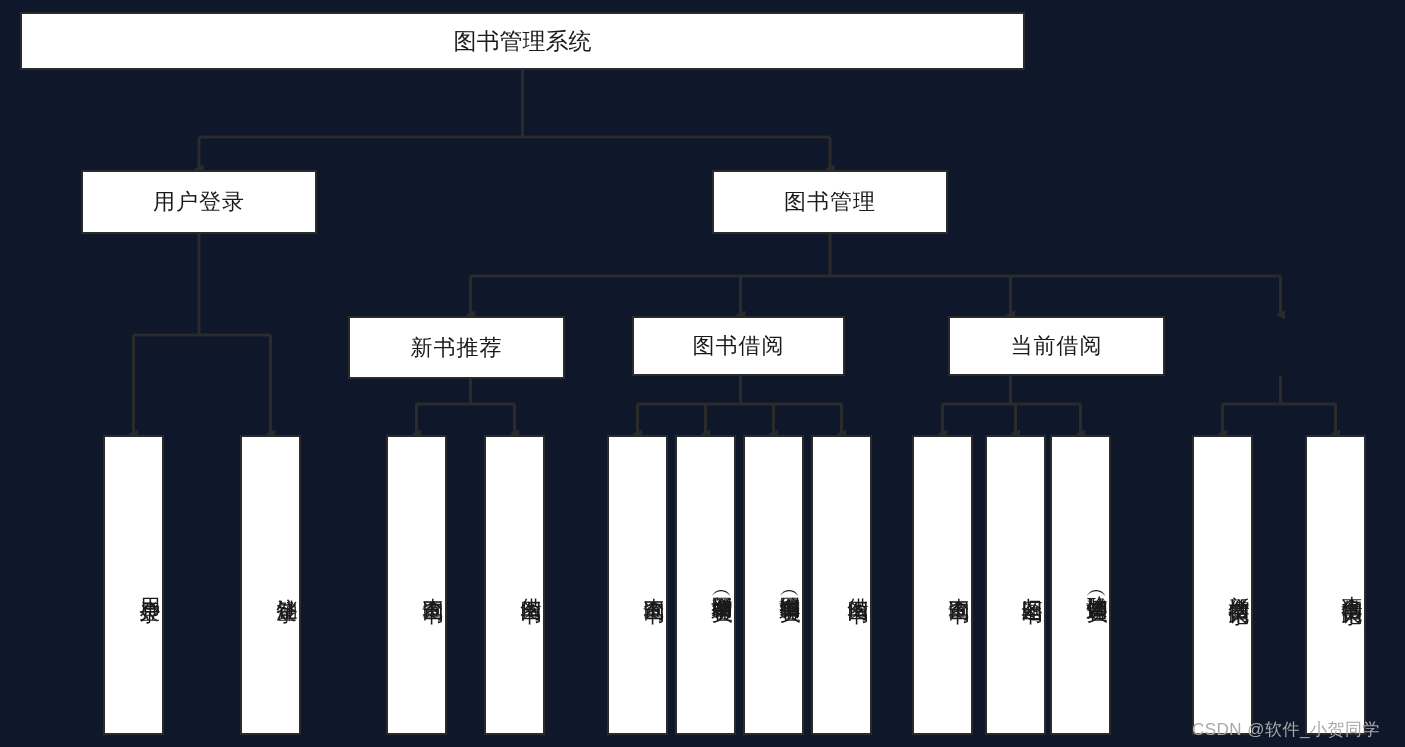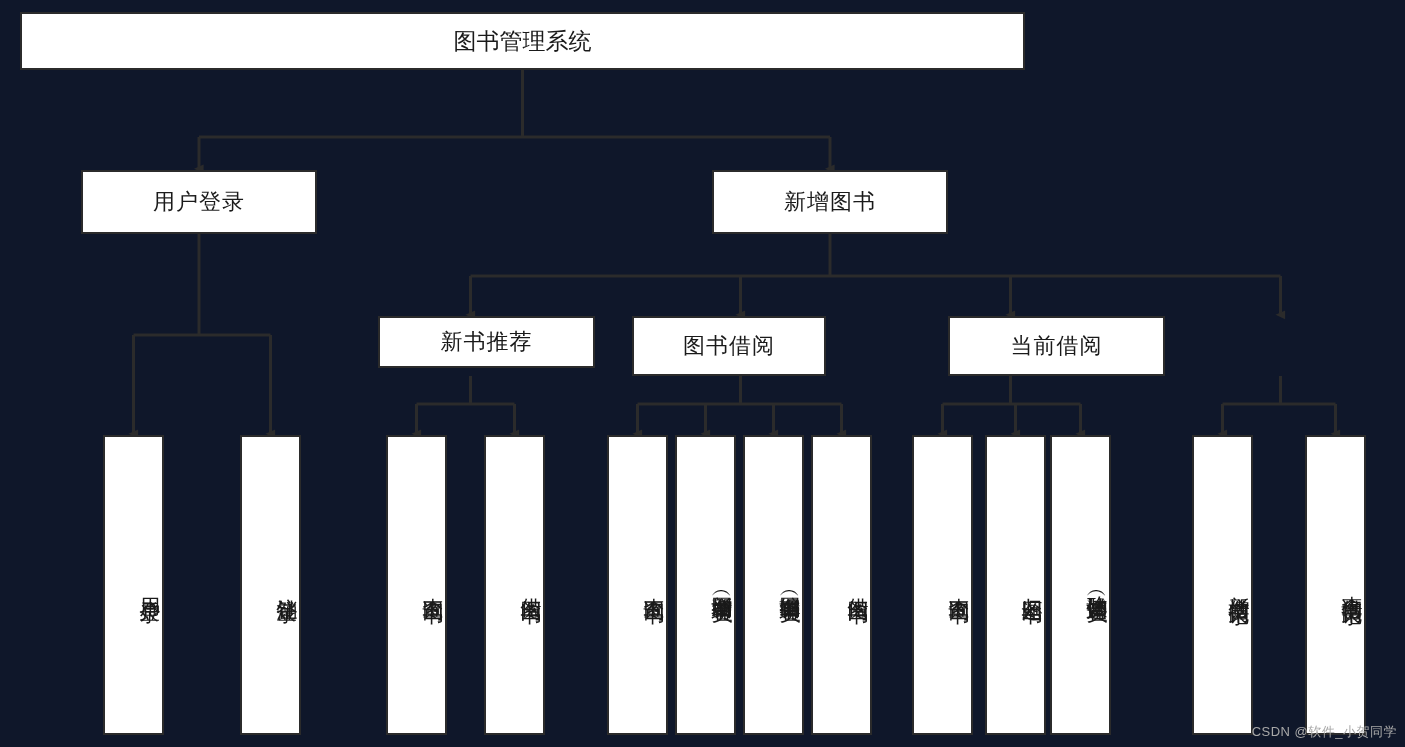--- a/index.html
+++ b/index.html
@@ -54,23 +54,23 @@
     justify-content: center;
     white-space: normal;
     overflow: hidden;
   }
   .node.vert.tall {
     padding-top: 6px;
     letter-spacing: 1px;
   }
   #watermark {
     position: absolute;
-    right: 8px;
+    right: 25px;
     bottom: 6px;
-    font-size: 13px;
+    font-size: 17px;
     color: #a8a8a8;
     letter-spacing: 0.5px;
     white-space: nowrap;
     user-select: none;
   }
 </style>
 </head>
 <body>
 
 <div id="canvas">
@@ -119,27 +119,27 @@
   </svg>
 
   <div class="node root" style="left: 20px; top: 12px; width: 1005px; height: 58px;">
     <span>图书管理系统</span>
   </div>
 
   <div class="node horiz" style="left: 81px; top: 170px; width: 236px; height: 64px;">
     <span>用户登录</span>
   </div>
   <div class="node horiz" style="left: 712px; top: 170px; width: 236px; height: 64px;">
-    <span>新增图书</span>
+    <span>图书管理</span>
   </div>
 
-  <div class="node horiz" style="left: 378px; top: 316px; width: 217px; height: 52px;">
+  <div class="node horiz" style="left: 348px; top: 316px; width: 217px; height: 63px;">
     <span>新书推荐</span>
   </div>
-  <div class="node horiz" style="left: 632px; top: 316px; width: 194px; height: 60px;">
+  <div class="node horiz" style="left: 632px; top: 316px; width: 213px; height: 60px;">
     <span>图书借阅</span>
   </div>
   <div class="node horiz" style="left: 948px; top: 316px; width: 217px; height: 60px;">
     <span>当前借阅</span>
   </div>
 
   <div class="node vert" style="left: 103px; top: 435px; width: 61px; height: 300px;">
     <span>用户登录</span>
   </div>
   <div class="node vert" style="left: 240px; top: 435px; width: 61px; height: 300px;">

